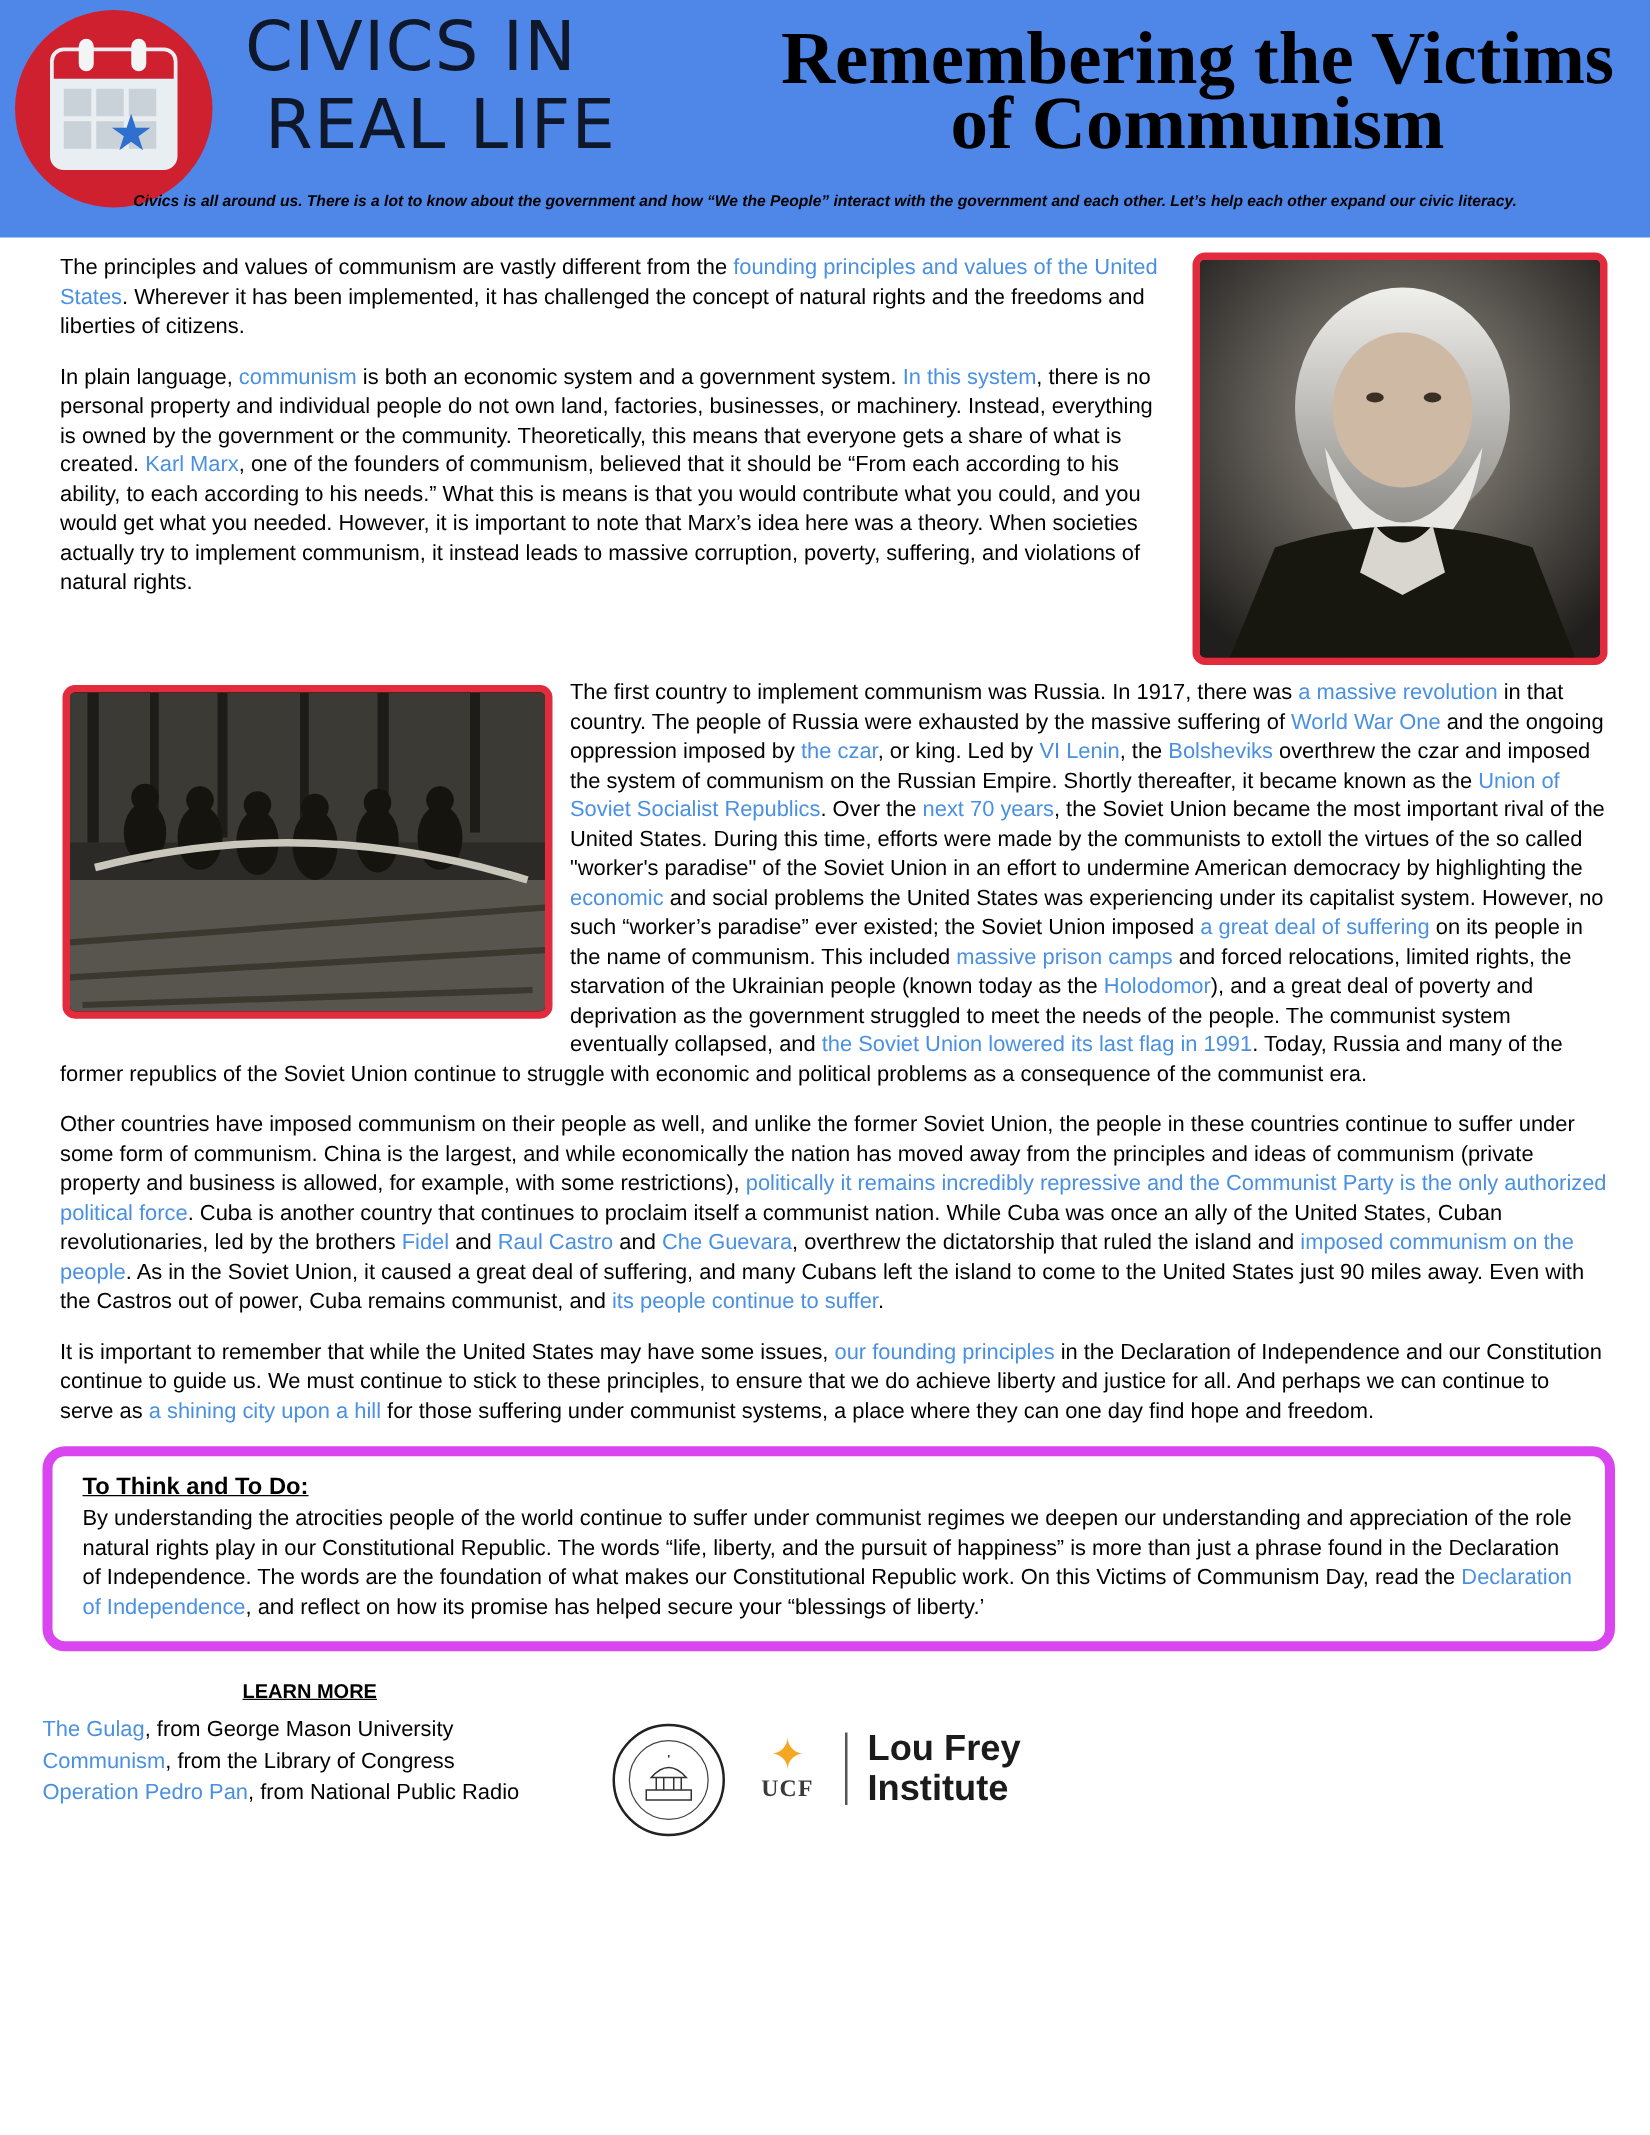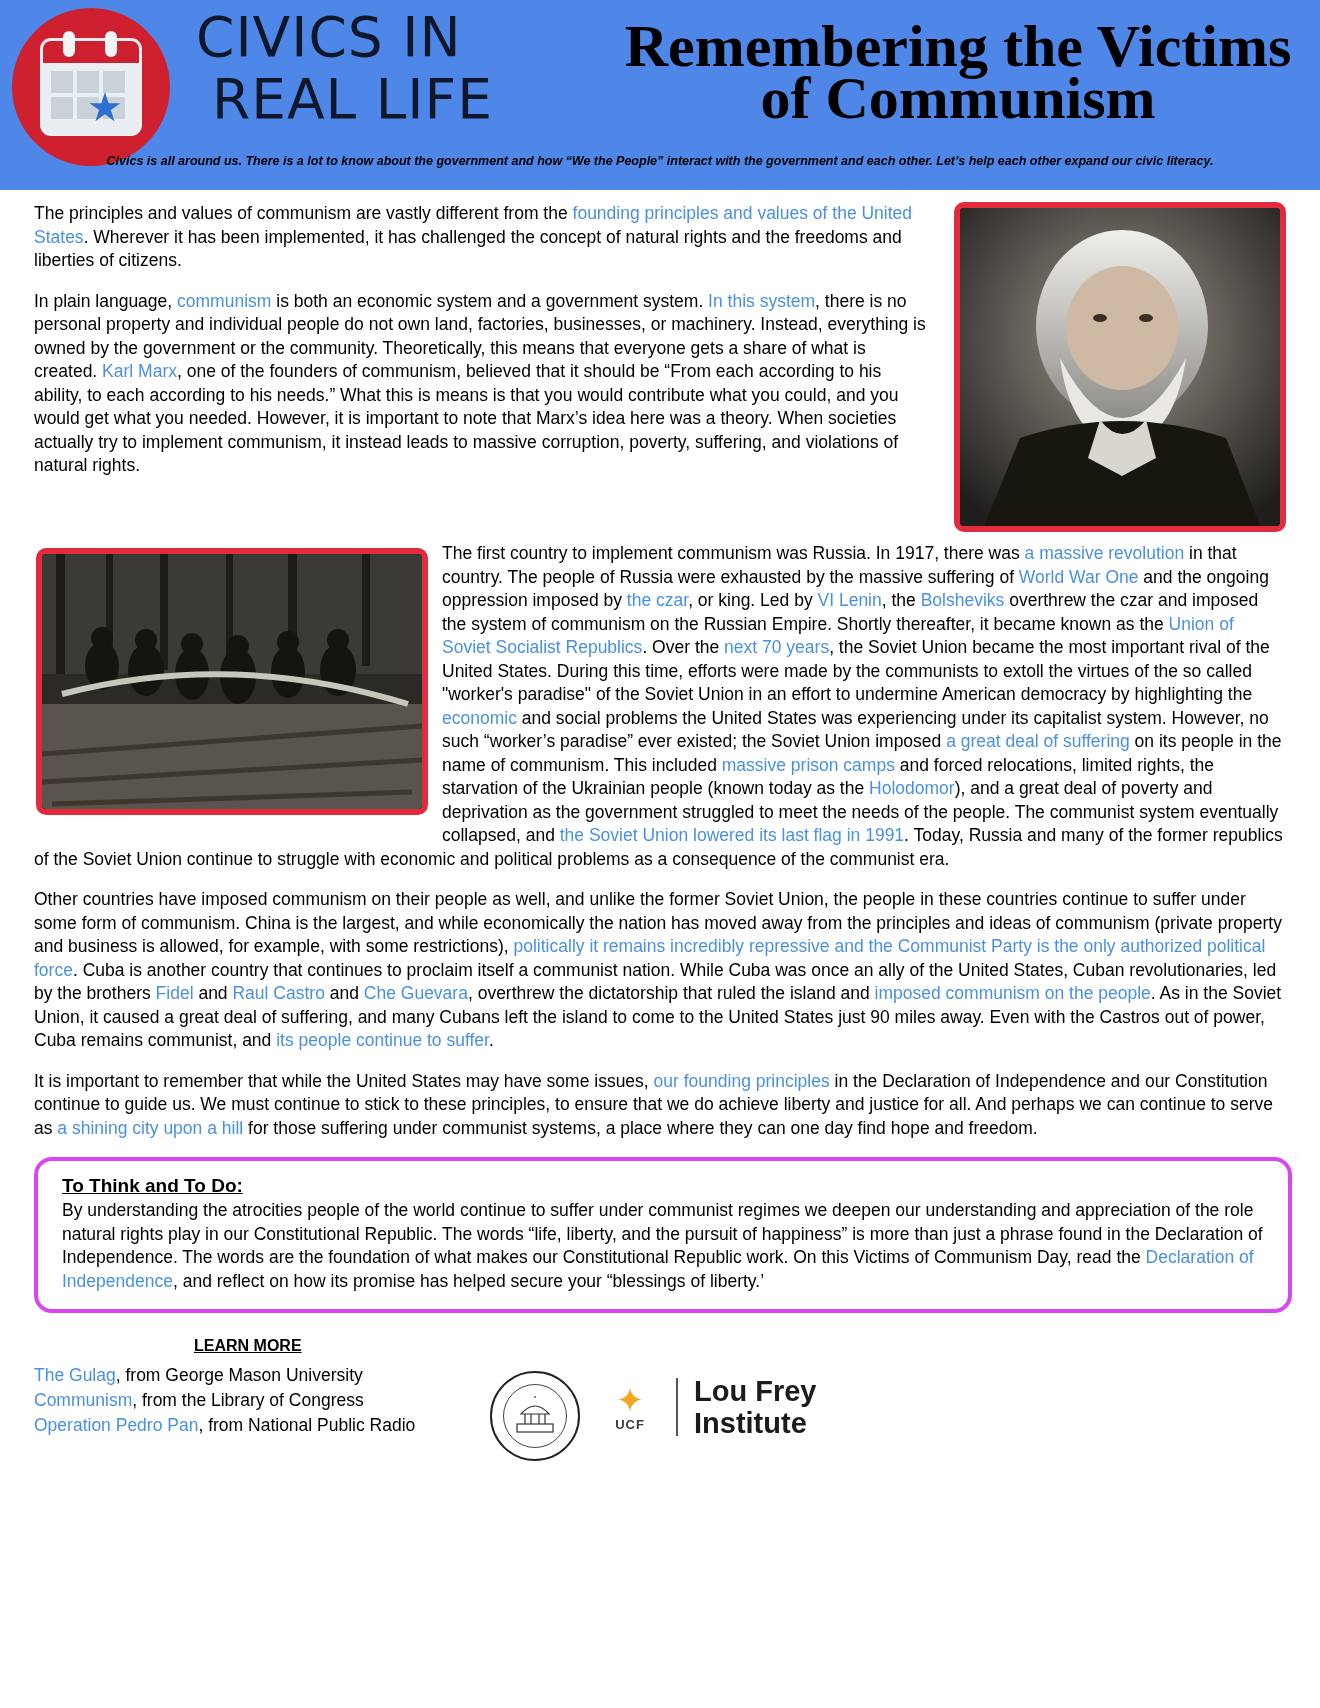--- a/index.html
+++ b/index.html
@@ -113,21 +113,21 @@
     bottom: 22px;
     text-align: center;
     font-size: 12.5px;
     font-weight: bold;
     font-style: italic;
     color: #000;
   }
   
   .content {
     position: relative;
-    padding: 12px 34px 0 34px;
+    padding: 12px 34px 0 48px;
     font-size: 17.5px;
     line-height: 23.5px;
   }
   p { margin: 0 0 17px 0; }
   .photo {
     border: 6px solid #e22b3d;
     border-radius: 10px;
     background: #000;
     overflow: hidden;
   }
@@ -141,21 +141,21 @@
     float: left;
     width: 380px;
     height: 255px;
     margin: 6px 14px 10px 2px;
   }
   .imgfill { width: 100%; height: 100%; display: block; }
   .clear { clear: both; }
   
   .callout {
     margin: 10px 28px 0 34px;
-    border: 4px solid #d946ef;
+    border: 8px solid #d946ef;
     border-radius: 18px;
     background: #ffffff;
     padding: 14px 20px 16px 24px;
   }
   .callout h3 {
     margin: 0 0 2px 0;
     font-size: 19px;
     text-decoration: underline;
   }
   .callout p { margin: 0; font-size: 17.5px; line-height: 23.5px; }
@@ -207,24 +207,25 @@
   .ucf-mark {
     width: 60px;
     text-align: center;
   }
   .ucf-swoosh {
     font-size: 34px;
     color: #f5a623;
     line-height: 34px;
   }
   .ucf-word {
-    font-size: 13px;
+    font-size: 19px;
     font-weight: bold;
     color: #3a3a3a;
     letter-spacing: 1px;
+    font-family: Liberation Serif, serif;
   }
   .ucf-divider {
     width: 2px;
     height: 58px;
     background: #555;
     margin: 0 16px;
   }
   .lfi {
     font-size: 29px;
     font-weight: bold;

